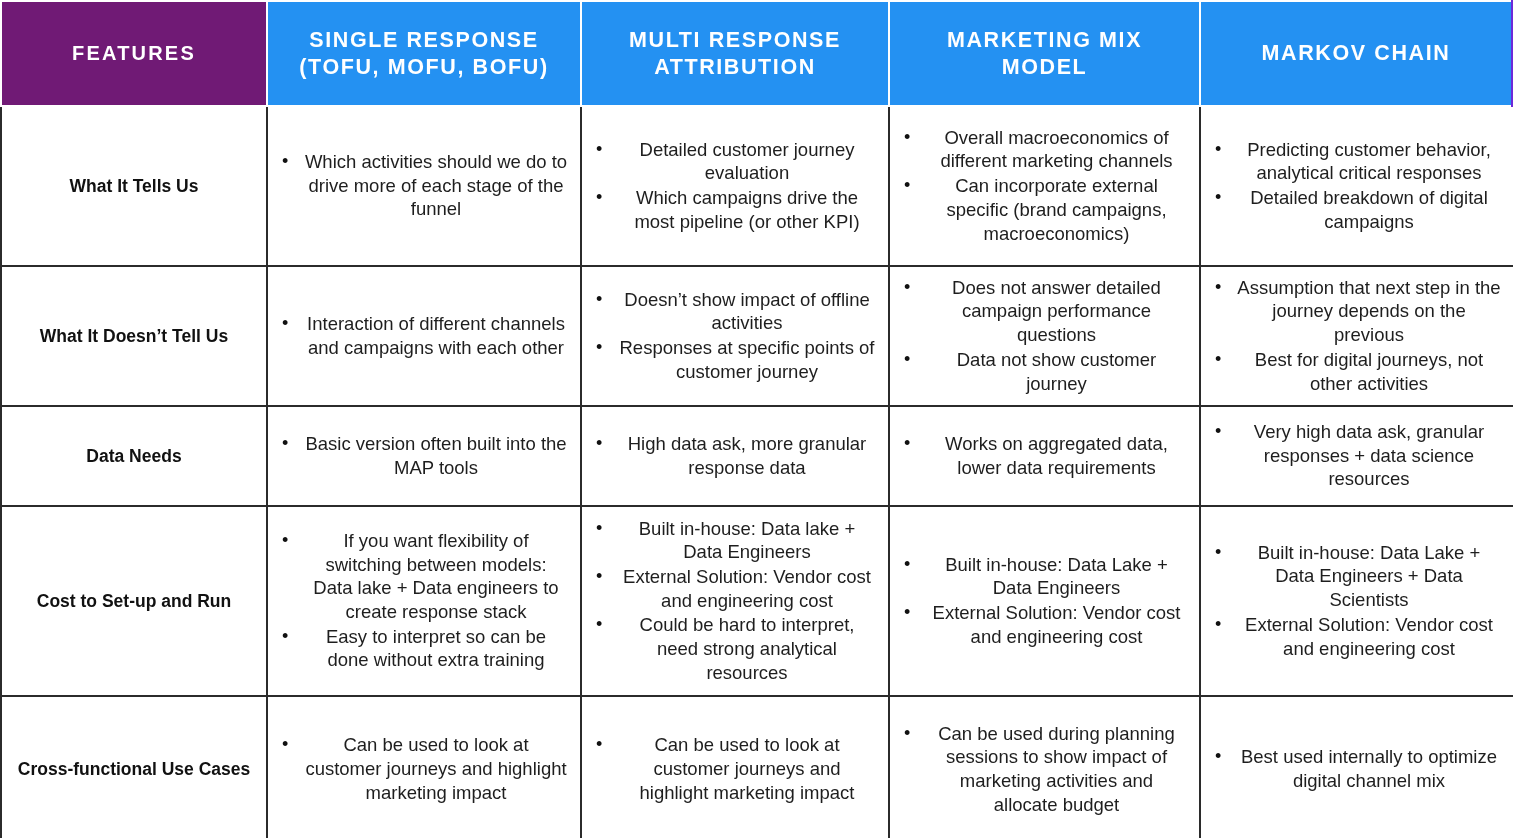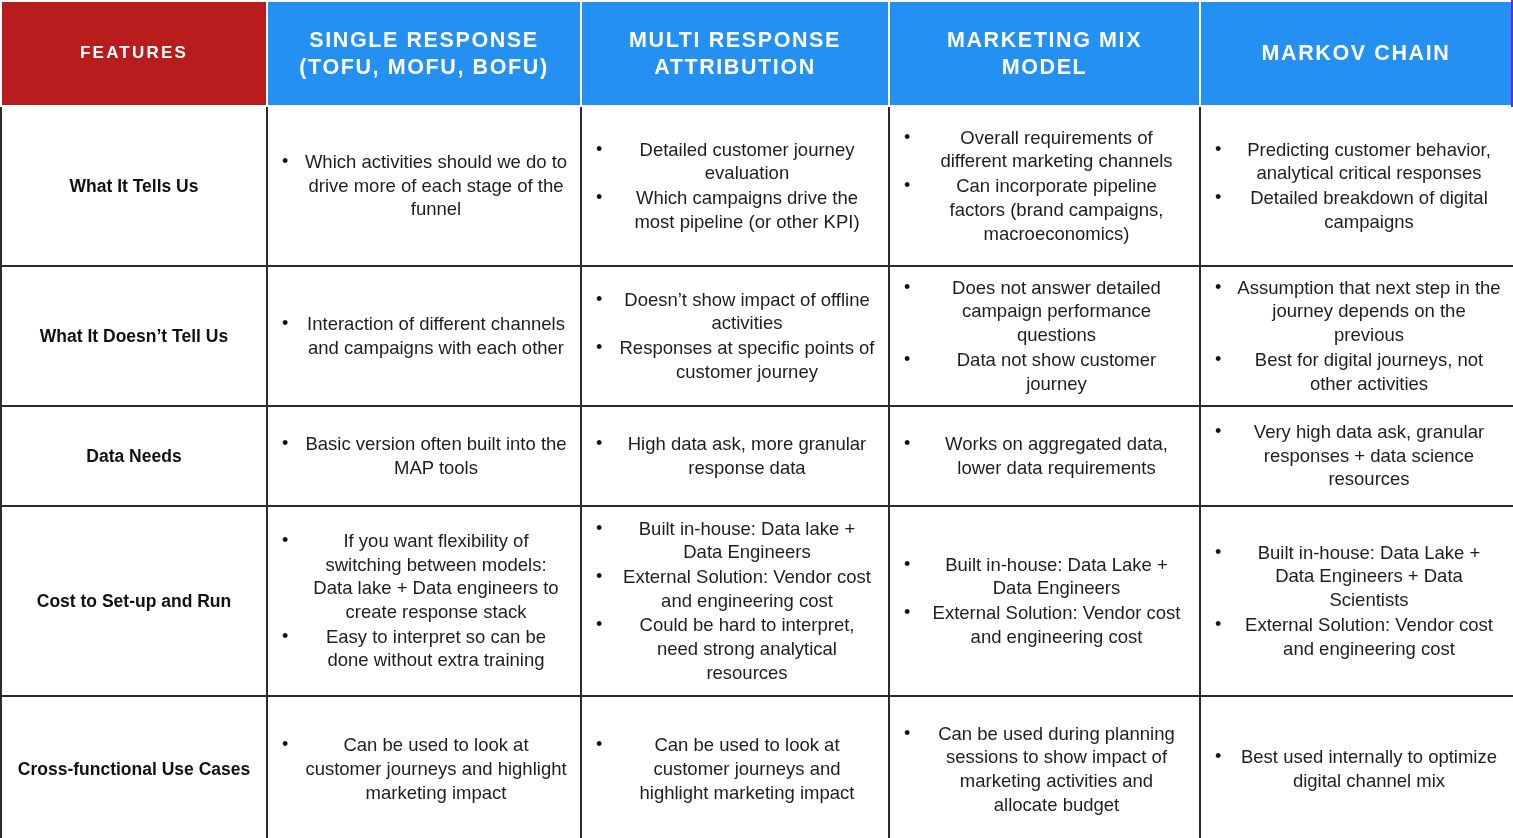--- a/index.html
+++ b/index.html
@@ -38,22 +38,22 @@
     font-weight: bold;
     font-size: 21.5px;
     line-height: 1.22;
     letter-spacing: 1.6px;
     text-transform: uppercase;
     border: 2px solid #ffffff;
     box-sizing: border-box;
     height: 105px;
   }
   thead th.head-features {
-    background: #b91c1c;
-    font-size: 17px;
+    background: #701a75;
+    font-size: 20px;
     letter-spacing: 2.2px;
   }
   thead th.head-model {
     background: #2491f2;
   }
   thead th:first-child { border-left: 2px solid #ffffff; }
   thead th:last-child  { border-right: 6px solid #6d28d9; }
 
   
   tbody td {
@@ -149,22 +149,22 @@
           </ul>
         </td>
         <td class="cell-content">
           <ul class="bullets">
             <li>Detailed customer journey evaluation</li>
             <li>Which campaigns drive the most pipeline (or other KPI)</li>
           </ul>
         </td>
         <td class="cell-content">
           <ul class="bullets">
-            <li>Overall requirements of different marketing channels</li>
-            <li>Can incorporate pipeline factors (brand campaigns, macroeconomics)</li>
+            <li>Overall macroeconomics of different marketing channels</li>
+            <li>Can incorporate external specific (brand campaigns, macroeconomics)</li>
           </ul>
         </td>
         <td class="cell-content">
           <ul class="bullets">
             <li>Predicting customer behavior, analytical critical responses</li>
             <li>Detailed breakdown of digital campaigns</li>
           </ul>
         </td>
       </tr>
       <tr class="r1">

